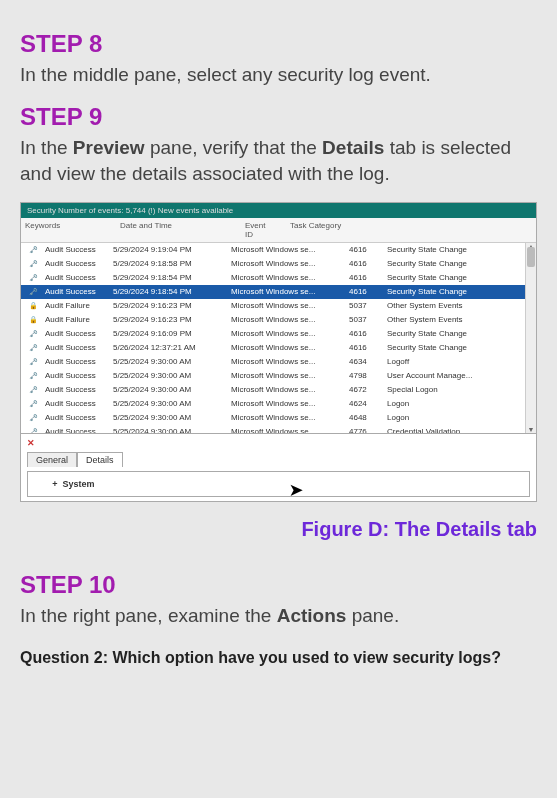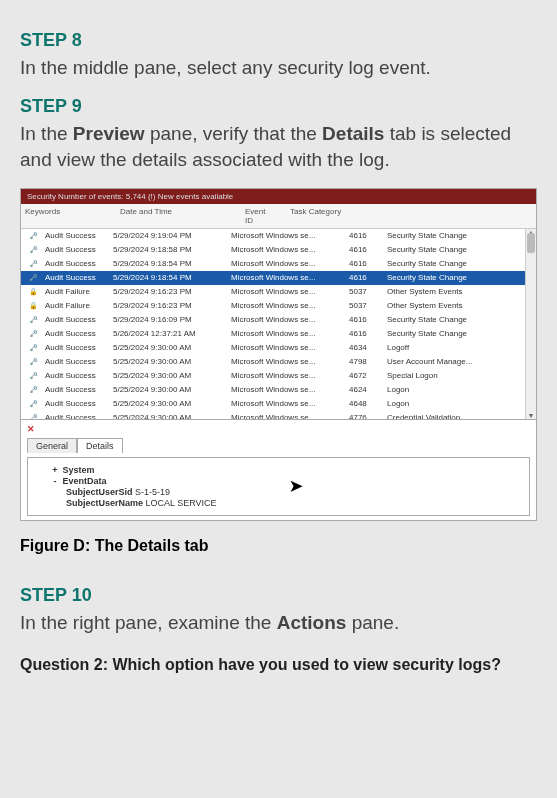--- a/index.html
+++ b/index.html
@@ -5,41 +5,41 @@
   body {
     font-family: Arial, sans-serif;
     background: #e8e8e8;
     margin: 0;
     padding: 20px;
     width: 557px;
     box-sizing: border-box;
     color: #333;
   }
   h2.step {
-    color: #0f766e;
-    font-size: 18px;
+    color: #a21caf;
+    font-size: 24px;
     font-weight: bold;
     margin: 10px 0 4px 0;
   }
   p.instruction {
     font-size: 19px;
     margin: 0 0 14px 0;
     line-height: 1.4;
     color: #444;
   }
   .bold { font-weight: bold; }
   .eventviewer {
     background: #fff;
     border: 1px solid #aaa;
     font-size: 8px;
     color: #333;
     margin: 10px 0;
   }
   .ev-header {
-    background: #7f1d1d;
+    background: #0f766e;
     color: #ddd;
     padding: 3px 6px;
     font-size: 8px;
   }
   .ev-colheaders {
     display: flex;
     background: #f5f5f5;
     border-bottom: 1px solid #ccc;
     padding: 2px 0;
     gap: 7px;
@@ -96,25 +96,25 @@
     padding:6px;
     font-size:9px;
     background:#fff;
   }
   .radio-row { margin: 2px 0 8px 0; }
   .radio-row label { margin-right: 12px; }
   .tree ul { list-style:none; padding-left: 16px; margin:0; }
   .tree li { margin:1px 0; }
   .tree .toggle { display:inline-block; width:10px; text-align:center; font-weight:bold; }
   .caption {
-    text-align:left;
+    text-align:right;
     font-weight:bold;
-    font-size:16px;
+    font-size:20px;
     margin: 16px 0 30px 0;
-    color:#000000;
+    color:#6d28d9;
   }
   .question {
     font-weight:bold;
     font-size:16px;
     margin-top: 20px;
     color:#222;
   }
   .cursor {
     position:absolute;
     left:52%;
@@ -266,28 +266,20 @@
       <div class="tab">General</div>
       <div class="tab active">Details</div>
     </div>
     <div class="tab-body" style="position:relative;">
       <div class="tree">
         <ul>
           <li>
             <span class="toggle">+</span>
             <b>System</b>
           </li>
-          <li>
-            <span class="toggle">-</span>
-            <b>EventData</b>
-            <ul id="eventdata-children">
-                <li><b>SubjectUserSid</b> S-1-5-19</li>
-                <li><b>SubjectUserName</b> LOCAL SERVICE</li>
-              </ul>
-          </li>
         </ul>
       </div>
       <span class="cursor">➤</span>
     </div>
   </div>
 </div>
 
 <div class="caption">Figure D: The Details tab</div>
 
 <h2 class="step">STEP 10</h2>

